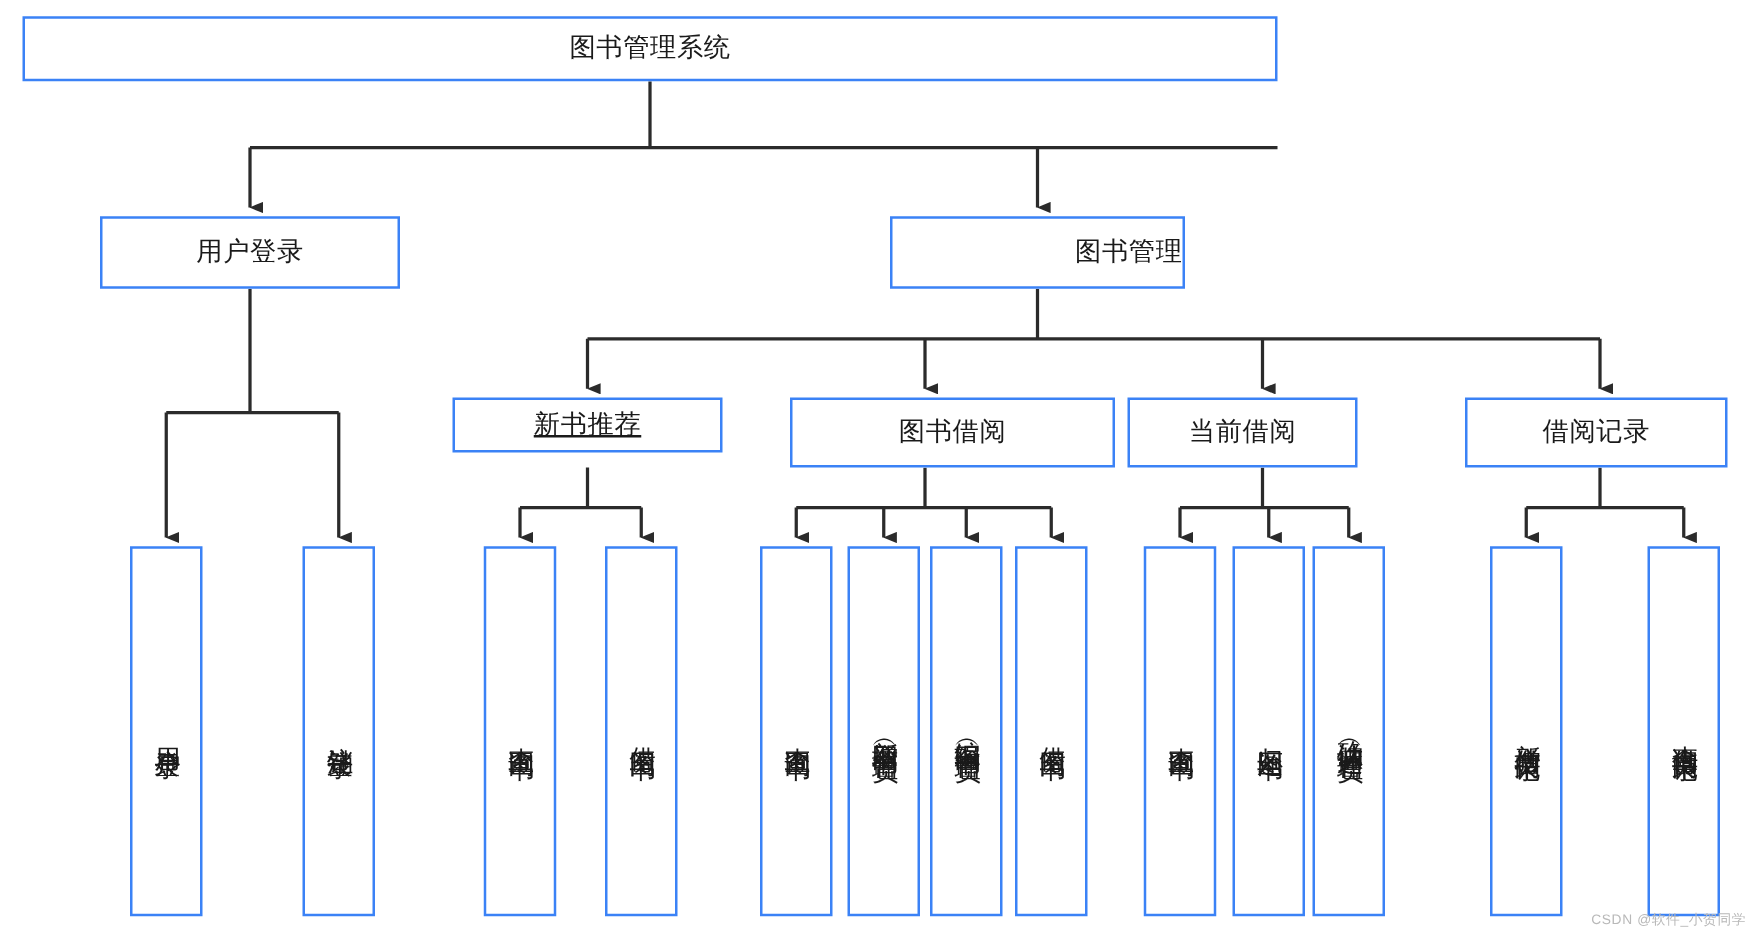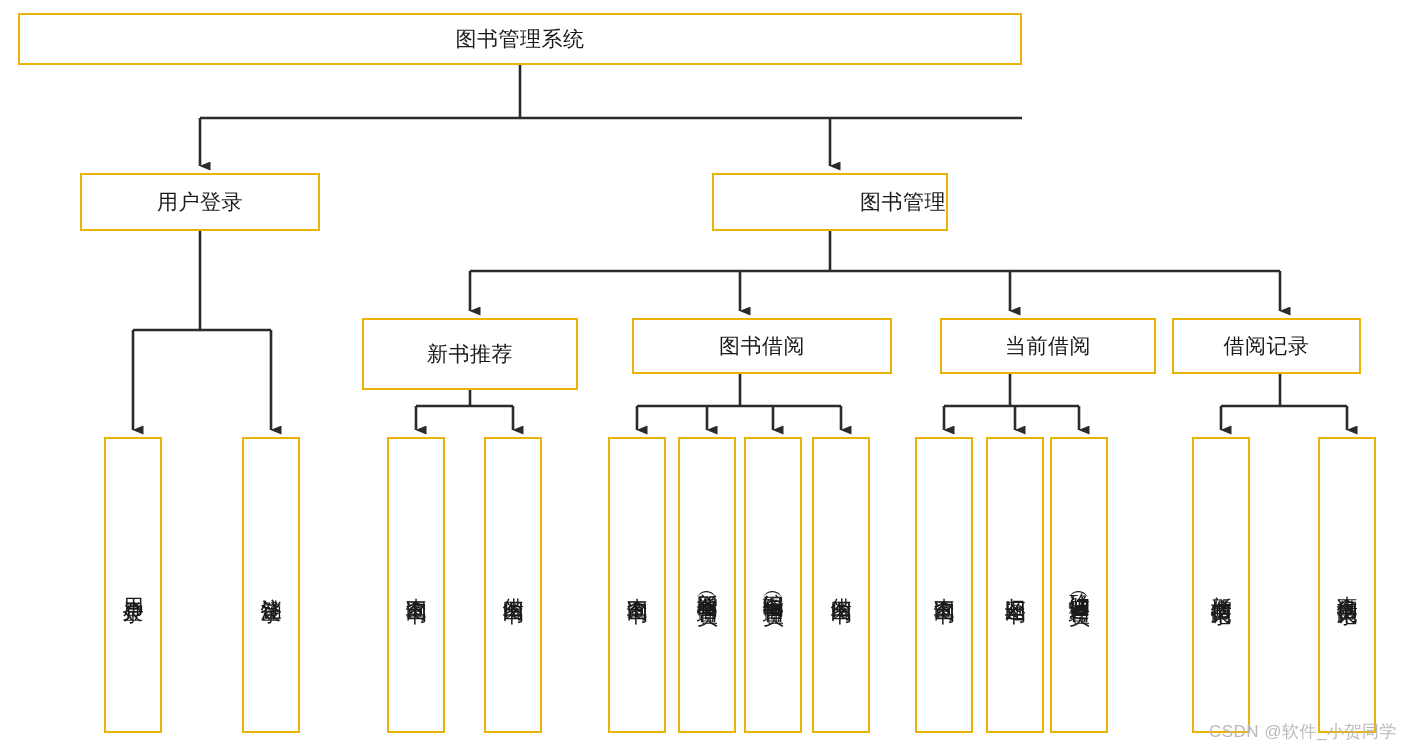--- a/index.html
+++ b/index.html
@@ -24,21 +24,21 @@
     left: 0;
     top: 0;
     width: 1405px;
     height: 747px;
     pointer-events: none;
   }
   .node {
     position: absolute;
     box-sizing: border-box;
     background: #ffffff;
-    border: 2px solid #eab308;
+    border: 2px solid #3b82f6;
     display: flex;
     align-items: center;
     justify-content: center;
     color: #1a1a1a;
   }
   .node.horiz {
     font-size: 21px;
     letter-spacing: 0.5px;
     line-height: 1.1;
   }
@@ -57,21 +57,21 @@
   }
   .node.vert span {
     writing-mode: vertical-rl;
     text-orientation: upright;
     display: block;
   }
   .watermark {
     position: absolute;
     right: 8px;
     bottom: 4px;
-    font-size: 17px;
+    font-size: 11px;
     color: #b9b9b9;
     white-space: nowrap;
     letter-spacing: 0.5px;
   }
 </style>
 </head>
 <body>
 
 <div id="diagram-root">
 
@@ -130,30 +130,30 @@
     <span>图书管理系统</span>
   </div>
 
   <div class="node horiz" style="left:80px; top:173px; width:240px; height:58px;">
     <span>用户登录</span>
   </div>
   <div class="node horiz" style="left:712px; top:173px; width:236px; height:58px;justify-content:flex-end;">
     <span>图书管理</span>
   </div>
 
-  <div class="node horiz" style="left:362px; top:318px; width:216px; height:72px;">
+  <div class="node horiz" style="left:362px; top:318px; width:216px; height:44px;text-decoration:underline;">
     <span>新书推荐</span>
   </div>
   <div class="node horiz" style="left:632px; top:318px; width:260px; height:56px;">
     <span>图书借阅</span>
   </div>
-  <div class="node horiz" style="left:940px; top:318px; width:216px; height:56px;">
+  <div class="node horiz" style="left:902px; top:318px; width:184px; height:56px;">
     <span>当前借阅</span>
   </div>
-  <div class="node horiz" style="left:1172px; top:318px; width:189px; height:56px;">
+  <div class="node horiz" style="left:1172px; top:318px; width:210px; height:56px;">
     <span>借阅记录</span>
   </div>
 
   <div class="node vert" style="left:104px; top:437px; width:58px; height:296px;">
     <span>用户登录</span>
   </div>
   <div class="node vert" style="left:242px; top:437px; width:58px; height:296px;">
     <span>注销登录</span>
   </div>
 

